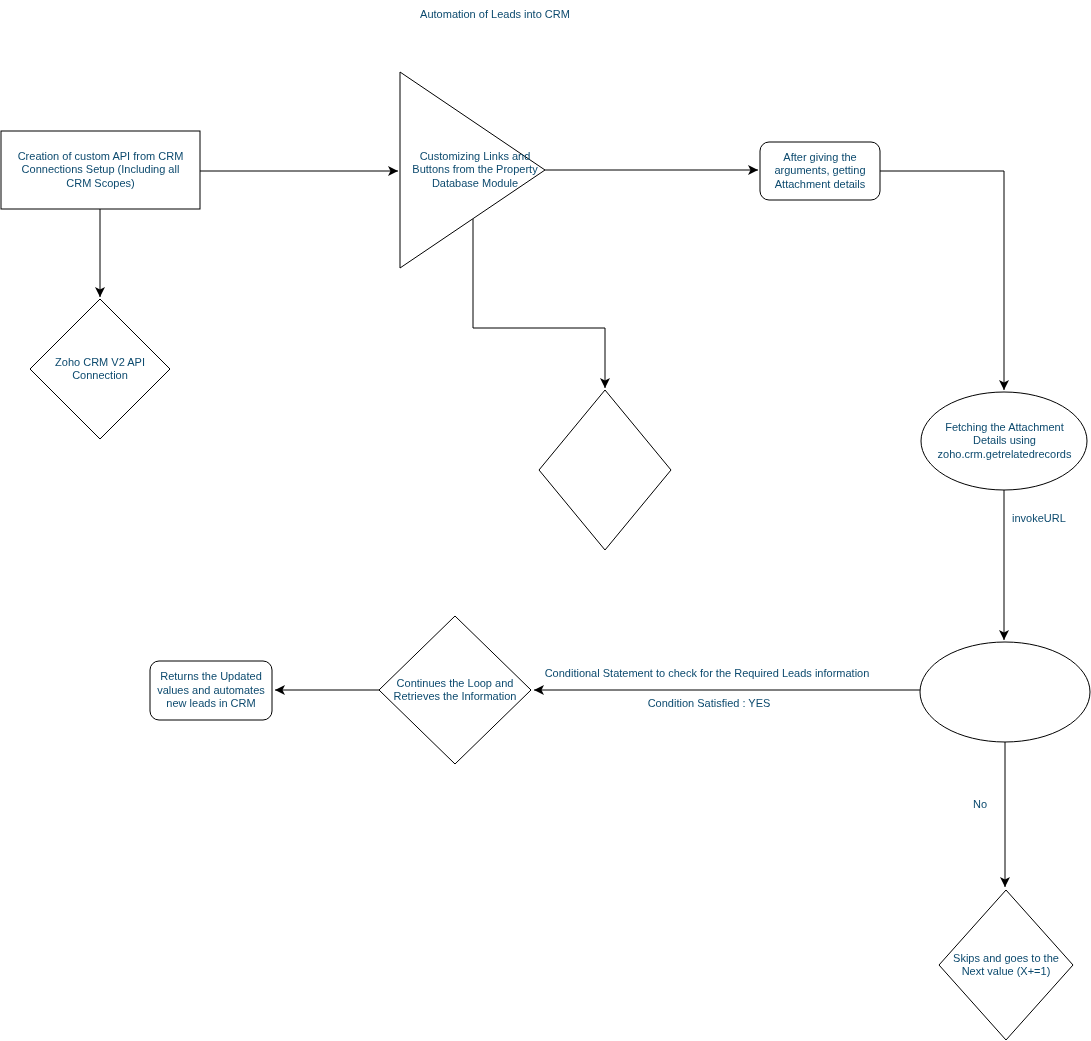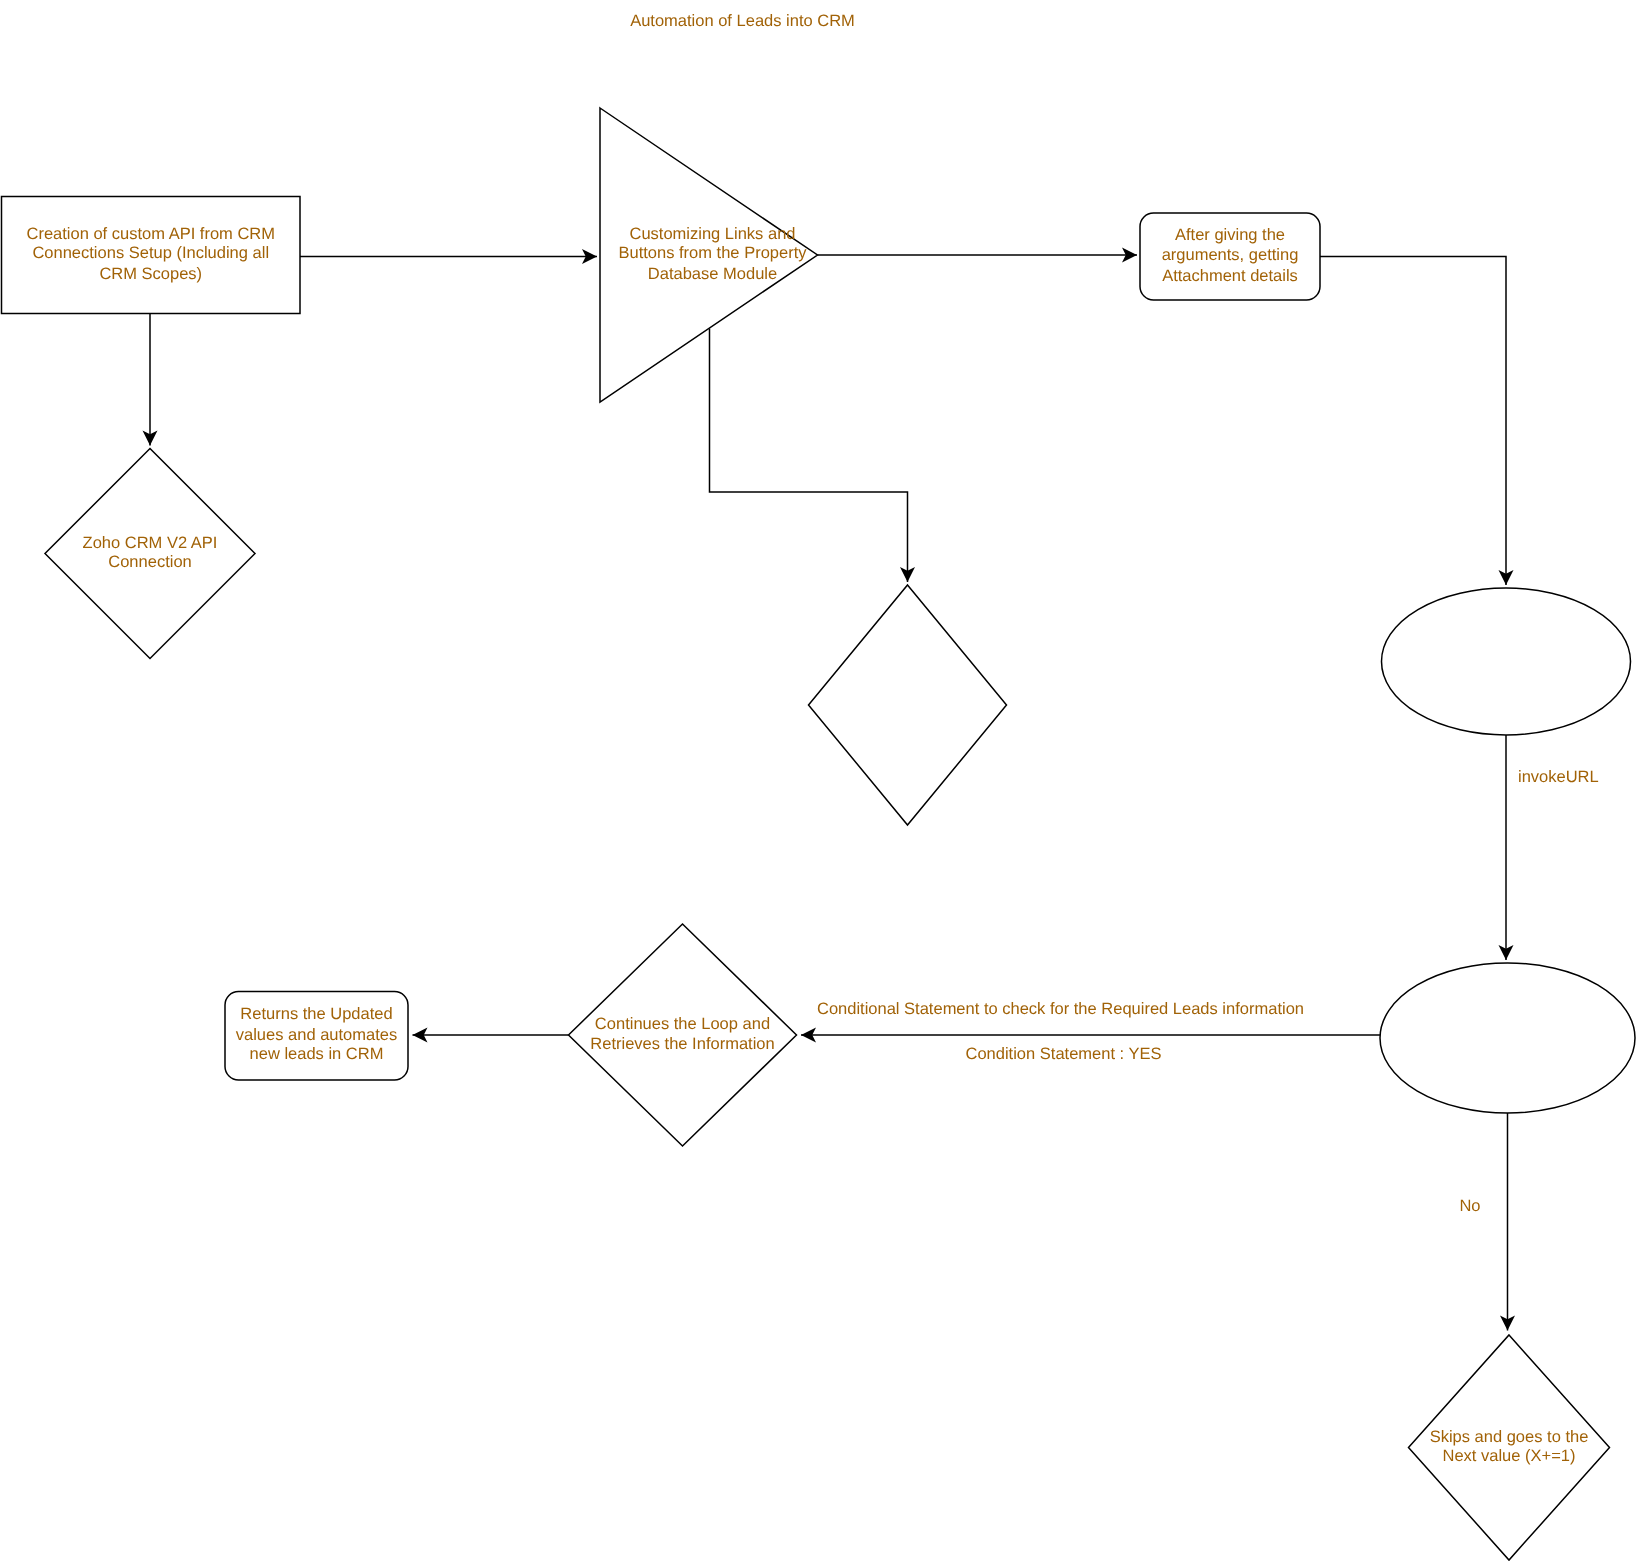--- a/index.html
+++ b/index.html
@@ -1,18 +1,18 @@
 <!DOCTYPE html>
 <html><head>
 <meta charset="utf-8">
 <style>
   html,body { margin:0; padding:0; background:#ffffff; }
   .canvas {
     position:relative; width:1091px; height:1041px; background:#ffffff;
-    font-family:"Liberation Sans", sans-serif; color:#a16207; overflow:hidden;
+    font-family:"Liberation Sans", sans-serif; color:#0c4a6e; overflow:hidden;
   }
   svg.layer { position:absolute; left:0; top:0; width:1091px; height:1041px; }
   .shape { fill:#ffffff; stroke:#000000; stroke-width:1; }
   .edge  { fill:none; stroke:#000000; stroke-width:1; }
   .node-label {
     position:absolute; display:flex; align-items:center; justify-content:center;
     text-align:center; white-space:pre-line; font-size:11px; line-height:1.22;border-radius:23px;
   }
   .edge-label {
     position:absolute; font-size:11px; line-height:1.2; white-space:pre-line;
@@ -68,33 +68,36 @@
 Database Module</div>
 
   <div class="node-label" style="left:760px; top:142px; width:120px; height:58px;">After giving the
 arguments, getting
 Attachment details</div>
 
   <div class="node-label" style="left:30px; top:299px; width:140px; height:140px;">Zoho CRM V2 API
 Connection</div>
 
 
+  <div class="node-label" style="left:921px; top:393px; width:167px; height:96px;">Fetching the Attachment
+Details using
+zoho.crm.getrelatedrecords</div>
 
 
   <div class="node-label" style="left:150px; top:661px; width:122px; height:59px;">Returns the Updated
 values and automates
 new leads in CRM</div>
 
   <div class="node-label" style="left:379px; top:616px; width:152px; height:148px;">Continues the Loop and
 Retrieves the Information</div>
 
   <div class="node-label" style="left:939px; top:890px; width:134px; height:150px;">Skips and goes to the
 Next value (X+=1)</div>
 
   <div class="edge-label" style="left:1012px; top:512px;">invokeURL</div>
 
   <div class="edge-label center" style="left:522px; top:667px; width:370px;">Conditional Statement to check for the Required Leads information</div>
 
-  <div class="edge-label center" style="left:609px; top:697px; width:200px;">Condition Statement : YES</div>
+  <div class="edge-label center" style="left:609px; top:697px; width:200px;">Condition Satisfied : YES</div>
 
   <div class="edge-label center" style="left:965px; top:798px; width:30px;">No</div>
 
 </div>
 
 </body></html>

